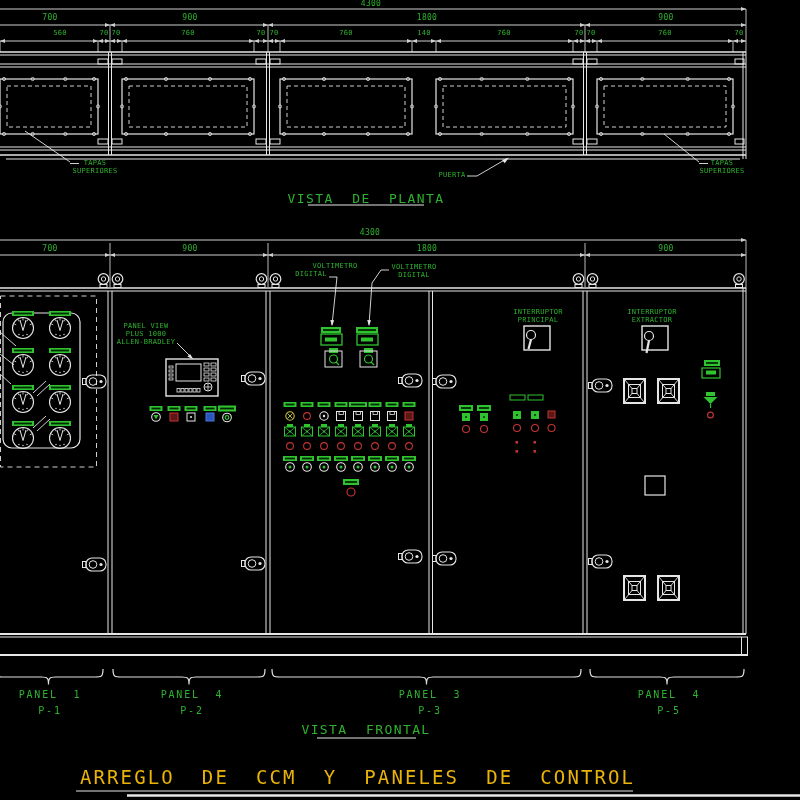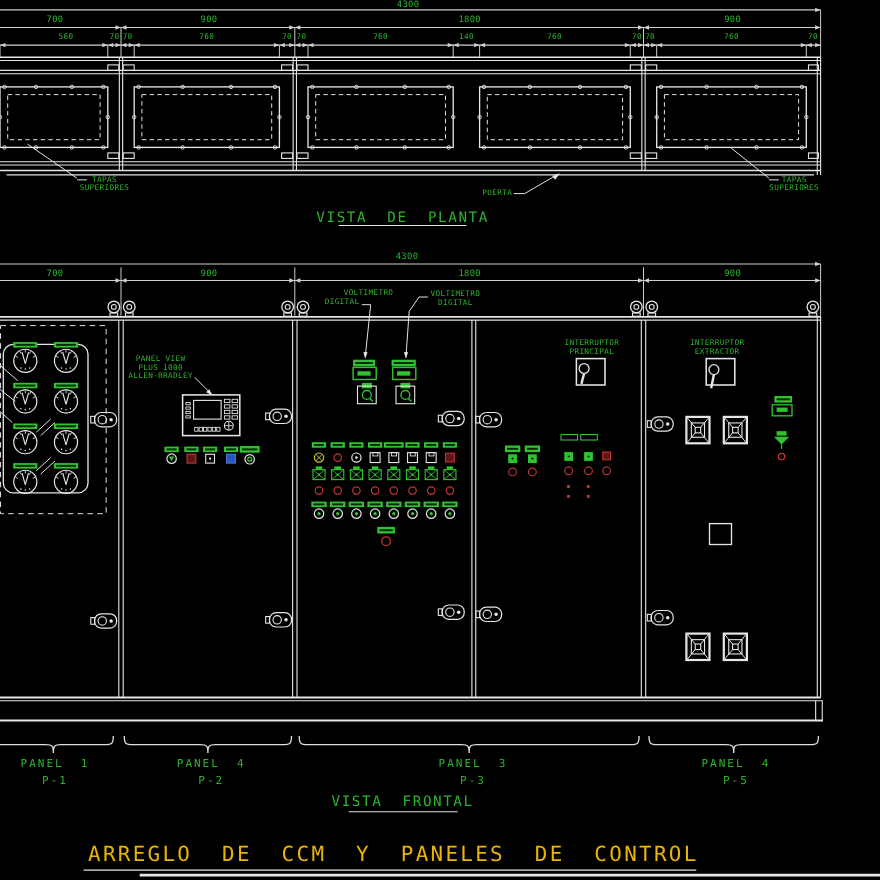--- a/index.html
+++ b/index.html
@@ -663,21 +663,21 @@
       <div class="lbl dim" style="left: 427px; top: 245px;">1800</div>
       <div class="lbl dim" style="left: 666px; top: 245px;">900</div>
       <div class="lbl" style="left: 311px; top: 263px; margin-left: 24px;">VOLTIMETRO</div>
       <div class="lbl" style="left: 311px; top: 271px;">DIGITAL</div>
       <div class="lbl" style="left: 414px; top: 264px;">VOLTIMETRO</div>
       <div class="lbl" style="left: 414px; top: 272px;">DIGITAL</div>
       <div class="lbl" style="left: 146px; top: 323px;">PANEL VIEW</div>
       <div class="lbl" style="left: 146px; top: 331px;">PLUS 1000</div>
       <div class="lbl" style="left: 146px; top: 339px;">ALLEN-BRADLEY</div>
       <div class="lbl" style="left: 538px; top: 309px;">INTERRUPTOR</div>
-      <div class="lbl" style="left: 538px; top: 317px;">PRINCIPAL</div>
+      <div class="lbl" style="left: 538px; top: 317px; font-family: Liberation Mono, monospace;">PRINCIPAL</div>
       <div class="lbl" style="left: 652px; top: 309px;">INTERRUPTOR</div>
       <div class="lbl" style="left: 652px; top: 317px;">EXTRACTOR</div>
       <div class="lbl pname" style="left: 50px; top: 690px;">PANEL  1</div>
       <div class="lbl pname" style="left: 50px; top: 706px;">P-1</div>
       <div class="lbl pname" style="left: 192px; top: 690px;">PANEL  4</div>
       <div class="lbl pname" style="left: 192px; top: 706px;">P-2</div>
       <div class="lbl pname" style="left: 430px; top: 690px;">PANEL  3</div>
       <div class="lbl pname" style="left: 430px; top: 706px;">P-3</div>
       <div class="lbl pname" style="left: 669px; top: 690px;">PANEL  4</div>
       <div class="lbl pname" style="left: 669px; top: 706px;">P-5</div>

